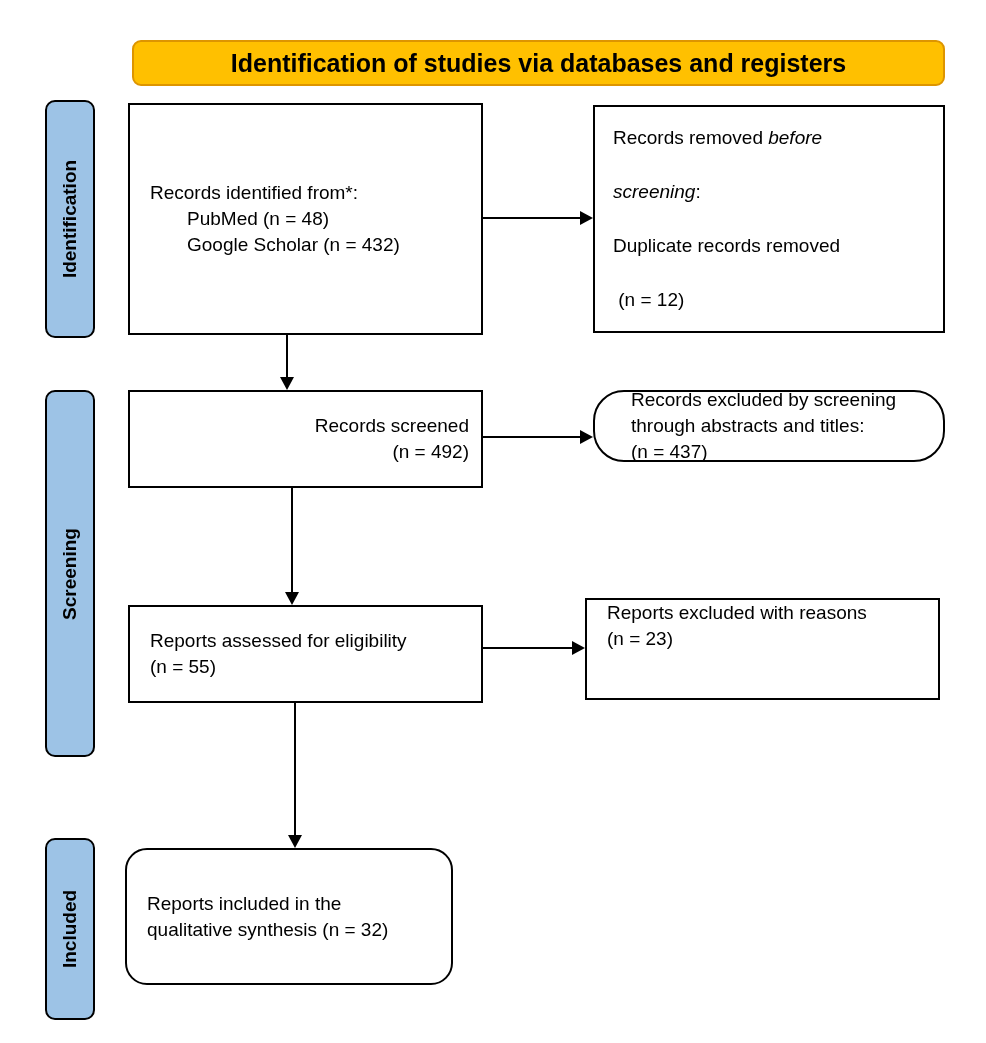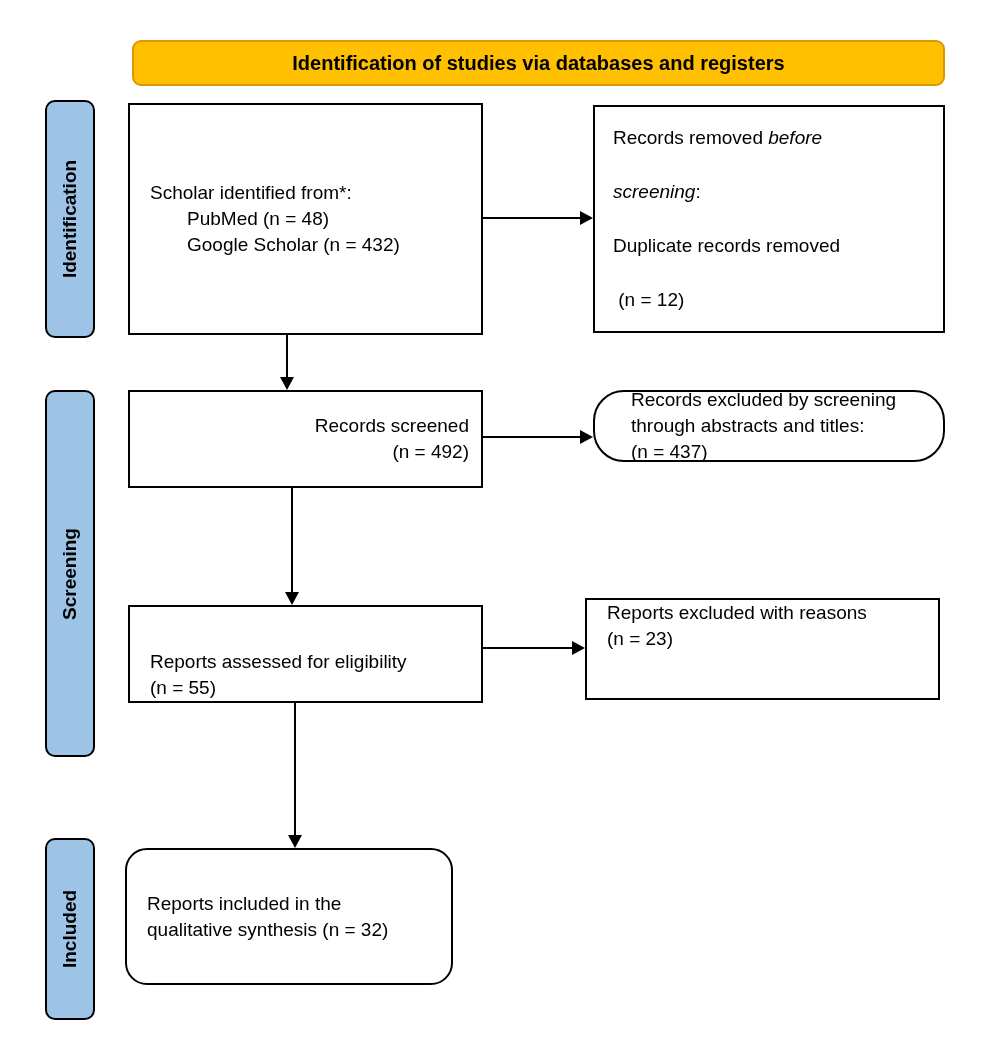--- a/index.html
+++ b/index.html
@@ -21,21 +21,21 @@
     color:var(--text);
     overflow:hidden;
   }
   .banner{
     position:absolute;left:132px;top:40px;width:813px;height:46px;
     background:var(--banner-fill);
     border:2px solid var(--banner-border);
     border-radius:9px;
     box-sizing:border-box;
     display:flex;align-items:center;justify-content:center;
-    font-size:20px;font-weight:bold;
+    font-size:25px;font-weight:bold;
   }
   .stage{
     position:absolute;left:45px;width:50px;
     background:var(--stage-fill);
     border:2px solid var(--stage-border);
     border-radius:10px;
     box-sizing:border-box;
     display:flex;align-items:center;justify-content:center;
   }
   .stage span{
@@ -52,21 +52,21 @@
     border:2px solid var(--box-border);
     box-sizing:border-box;
     display:flex;flex-direction:column;justify-content:center;
     font-size:19px;line-height:26px;
     padding-left:20px;padding-right:12px;
   }
   #box-identified{left:128px;top:103px;width:355px;height:232px;}
   #box-removed{left:593px;top:105px;width:352px;height:228px;padding-left:18px;gap:28px;}
   #box-screened{left:128px;top:390px;width:355px;height:98px;text-align:right;}
   #box-excluded-screening{left:593px;top:390px;width:352px;height:72px;padding-left:36px;border-radius:31px;}
-  #box-assessed{left:128px;top:605px;width:355px;height:98px;justify-content:flex-end;}
+  #box-assessed{left:128px;top:605px;width:355px;height:98px;}
   #box-excluded-reasons{left:585px;top:598px;width:355px;height:102px;justify-content:flex-start;}
   #box-included{left:125px;top:848px;width:328px;height:137px;border-radius:22px;}
   .line{white-space:pre-wrap;}
   .indent{padding-left:37px;}
   .it{font-style:italic;}
   .hline{position:absolute;height:2px;background:var(--arrow);}
   .vline{position:absolute;width:2px;background:var(--arrow);}
   .head-right{
     position:absolute;width:0;height:0;
     border-top:7px solid transparent;
@@ -93,21 +93,21 @@
     <span>Identification</span>
   </div>
   <div class="stage" id="stage-screening">
     <span>Screening</span>
   </div>
   <div class="stage" id="stage-included">
     <span>Included</span>
   </div>
 
   <div class="fbox" id="box-identified">
-    <div class="line">Scholar identified from*:</div>
+    <div class="line">Records identified from*:</div>
     <div class="line indent">PubMed (n = 48)</div>
     <div class="line indent">Google Scholar (n = 432)</div>
   </div>
 
   <div class="fbox" id="box-removed">
     <div class="line"><span>Records removed </span><span class="it">before</span></div>
     <div class="line"><span class="it">screening</span><span>:</span></div>
     <div class="line">Duplicate records removed</div>
     <div class="line"> (n = 12)</div>
   </div>

